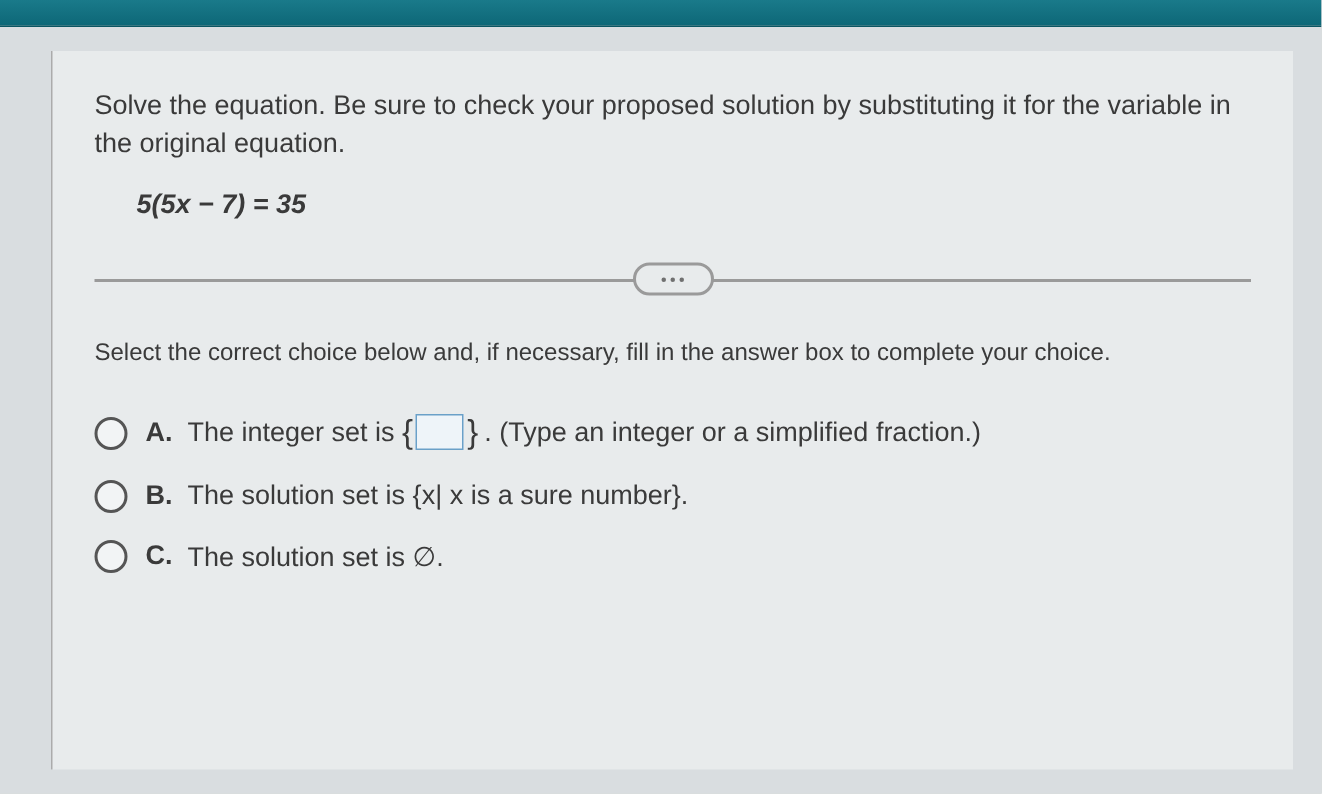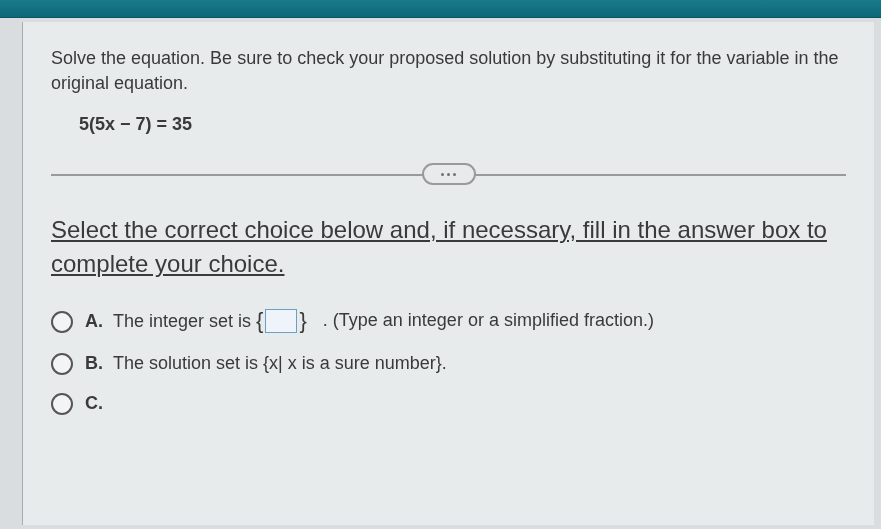--- a/index.html
+++ b/index.html
@@ -11,21 +11,21 @@
     overflow: hidden;
   }
   .top-bar {
     height: 18px;
     background: linear-gradient(180deg, #1a7a8a 0%, #0d6777 100%);
     border-bottom: 1px solid #0a5562;
   }
   .page {
     background: #d9dde0;
     height: 511px;
-    padding: 4px;
+    padding: 16px;
     position: relative;
   }
   .content {
     background: #e8ebec;
     margin-left: 18px;
     margin-right: 3px;
     height: 100%;
     padding: 24px 28px 18px 28px;
     border-left: 1px solid #ababab;
     color: #3d3d3d;
@@ -36,20 +36,21 @@
     line-height: 1.4;
     color: #3a3a3a;
     margin-bottom: 18px;
   }
   .equation {
     font-size: 18px;
     font-weight: bold;
     color: #3a3a3a;
     margin-left: 28px;
     margin-bottom: 28px;
+    font-style: italic;
   }
   .divider-wrap {
     position: relative;
     height: 24px;
     margin-bottom: 26px;
   }
   .divider-line {
     border: none;
     border-top: 2px solid #9a9a9a;
     position: absolute;
@@ -70,25 +71,24 @@
     align-items: center;
     justify-content: center;
     gap: 3px;
     cursor: pointer;
   }
   .divider-pill .dot {
     width: 3px; height: 3px; border-radius: 50%;
     background: #707070;
   }
   .prompt {
-    font-size: 24px;
+    font-size: 16px;
     line-height: 1.4;
     color: #3a3a3a;
     margin-bottom: 28px;
-    text-decoration: underline;
   }
   .choice {
     display: flex;
     align-items: center;
     margin-bottom: 18px;
     font-size: 18px;
     color: #3a3a3a;
   }
   .radio {
     appearance: none;
@@ -111,21 +111,21 @@
     width: 32px;
     height: 24px;
     border: 1px solid #6aa0c8;
     background: #eef4f9;
     vertical-align: middle;
     margin: 0 2px;
     position: relative;
     top:-1px;
   }
   .brace { font-size: 22px; vertical-align: middle; position: relative; top:-1px;}
-  .hint { margin-left:16px;text-align:center; }
+  .hint { margin-left:4px;text-align:center; }
 </style>
 </head>
 <body>
 
 <div class="top-bar"></div>
 <div class="page">
   <div class="content">
 
     <p class="instruction">Solve the equation. Be sure to check your proposed solution by substituting it for the variable in the original equation.</p>
 
@@ -152,16 +152,17 @@
 
     <div class="choice">
       <input type="radio" name="ans" class="radio" style="">
       <span class="choice-letter">B.</span>
       <span class="choice-text">The solution set is {x| x is a sure number}.</span>
     </div>
 
     <div class="choice">
       <input type="radio" name="ans" class="radio" style="">
       <span class="choice-letter">C.</span>
+      <span class="choice-text">The solution set is ∅.</span>
     </div>
 
   </div>
 </div>
 
 </body></html>

